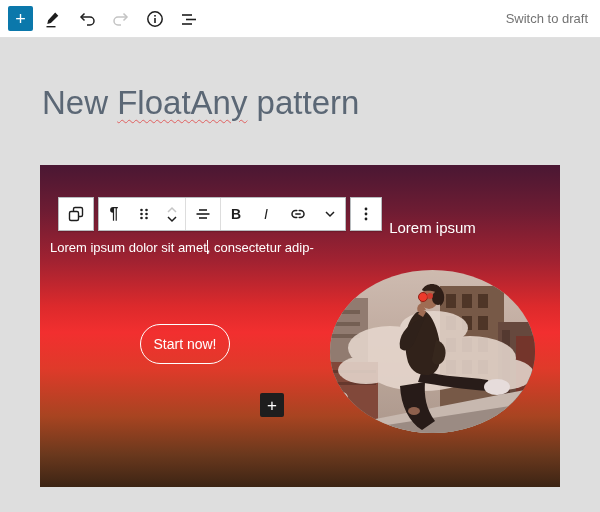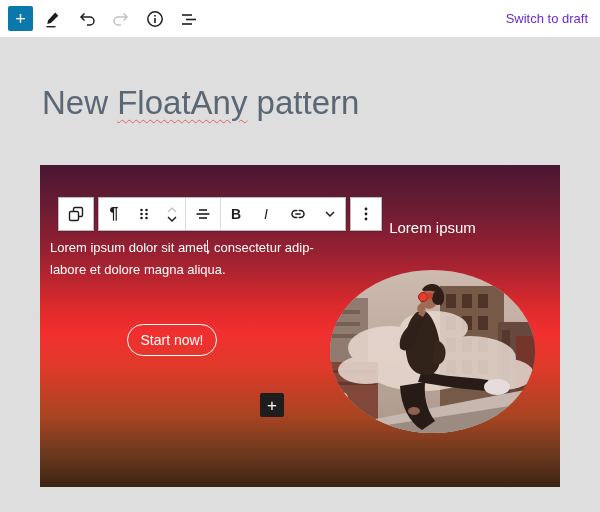--- a/index.html
+++ b/index.html
@@ -17,21 +17,21 @@
     width:25px; height:25px; border-radius:2px; background:#0b78ab;
     color:#fff; display:flex; align-items:center; justify-content:center;
     font-size:18px; line-height:1; cursor:pointer; border:none;
   }
   .tb-icon-btn {
     width:28px; height:28px; display:flex; align-items:center; justify-content:center;
     background:transparent; border:none; cursor:pointer;
   }
   .tb-spacer { flex:1; }
   .switch-draft {
-    color:#6d28d9; font-size:13px; cursor:pointer; text-decoration:none; padding-right:4px;
+    color:#737373; font-size:13px; cursor:pointer; text-decoration:none; padding-right:4px;
   }
 
   
   .post-title {
     position:absolute; left:42px; top:84px; font-size:33px; font-weight:400;
     color:#5b6775; letter-spacing:0;
   }
   .misspelled {
     text-decoration:underline wavy #e06060;
     text-decoration-thickness:1px; text-underline-offset:5px;text-align:center;
@@ -66,21 +66,21 @@
   
   .cover-paragraph {
     position:absolute; left:10px; top:72px; width:300px;
     color:#ffffff; font-size:13px; line-height:21.5px; text-align:left;
   }
   .cover-paragraph div { white-space:nowrap; }
   .text-caret {
     position:absolute; left:167px; top:75px; width:1px; height:14px; background:#fff;
   }
   .cta-button {
-    position:absolute; left:87px; top:159px; width:90px; height:32px;
+    position:absolute; left:100px; top:159px; width:90px; height:40px;
     border:1.5px solid #ffffff; border-radius:20px; background:transparent;
     color:#ffffff; font-size:14px; display:flex; align-items:center; justify-content:center;
     cursor:pointer; font-family:"Liberation Sans", sans-serif;
   }
   .cover-heading {
     position:absolute; left:290px; top:54px; width:205px;
     color:#ffffff; font-size:15px; font-weight:400; text-align:center;
   }
   .oval-image {
     position:absolute; left:290px; top:105px; width:205px; height:163px;
@@ -239,21 +239,20 @@
               <circle cx="8" cy="10" r="1.4"></circle>
               <circle cx="8" cy="15" r="1.4"></circle>
           </svg>
         </span>
       </button>
     </div>
   </div>
 
   <div class="cover-paragraph">
     <div>Lorem ipsum dolor sit amet, consectetur adip-</div>
-    <div>labore et dolore magna aliqua.</div>
   </div>
   <div class="text-caret"></div>
 
   <button class="cta-button">
     <span>Start now!</span>
   </button>
 
   <h2 class="cover-heading">Lorem ipsum</h2>
 
   <div class="oval-image">

